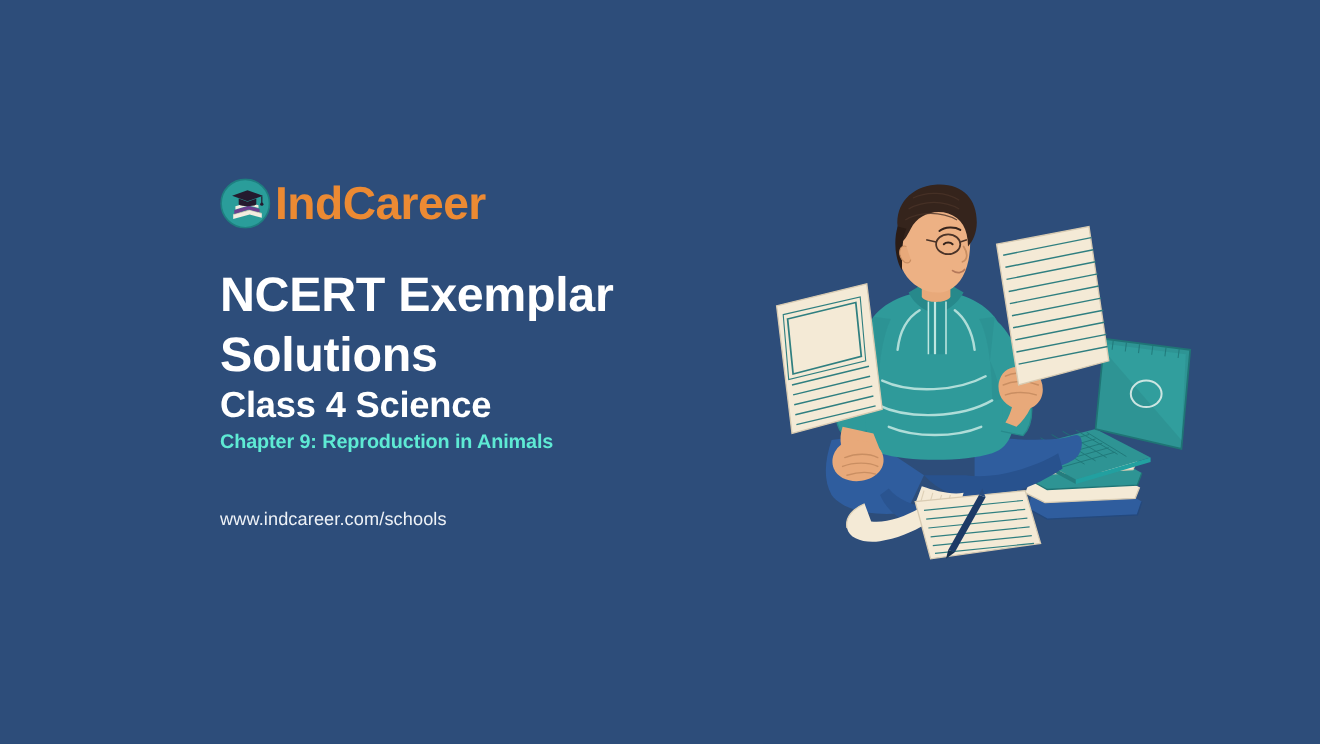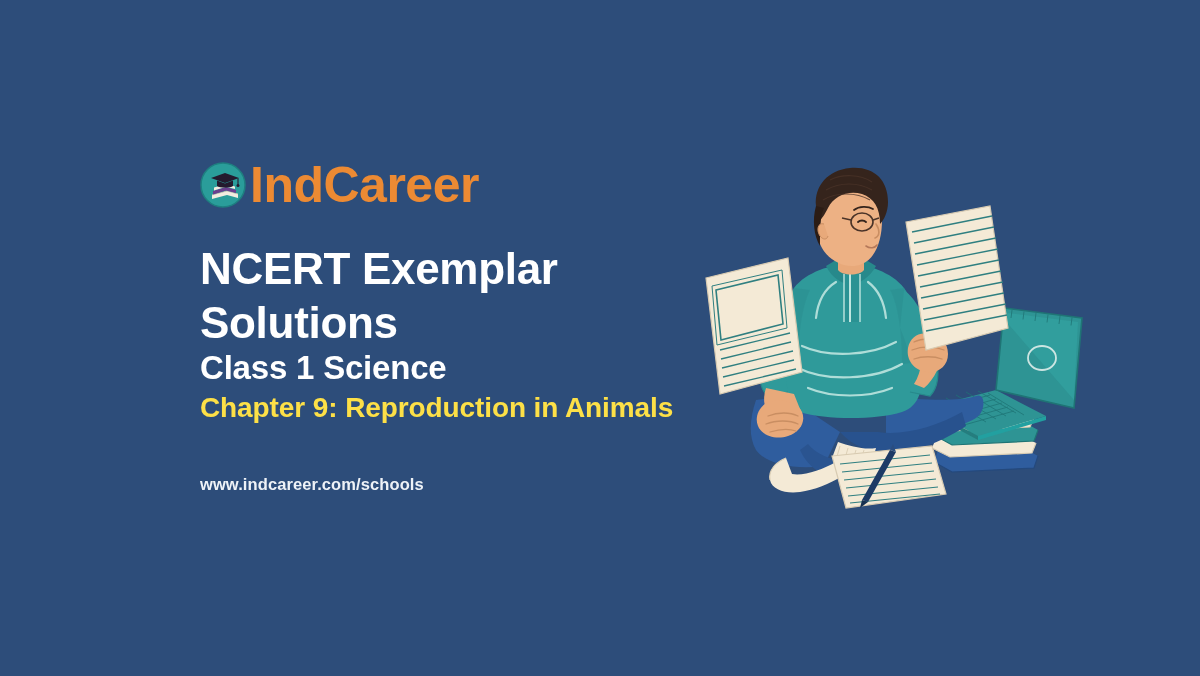--- a/index.html
+++ b/index.html
@@ -31,21 +31,21 @@
     gap:4px;
     height:54px;
     margin-bottom:30px;
   }
   .logo-mark {
     width:46px; height:46px;
     flex:0 0 46px;
     display:block;
   }
   .logo-text {
-    font-size:50px;
+    font-size:42px;
     font-weight:bold;
     letter-spacing:-0.5px;
     color:#ec8a33;
     line-height:1;
     white-space:nowrap;
   }
   .logo-text .ind { color:#ec8a33; }
 
   
   .headline {
@@ -60,33 +60,33 @@
   
   .subhead {
     font-size:33px;
     font-weight:bold;
     color:#ffffff;
     line-height:1.18;
     letter-spacing:-0.2px;
     margin-bottom:2px;
   }
   .chapter {
-    font-size:28px;
+    font-size:18px;
     font-weight:bold;
-    color:#fde047;
+    color:#5eead4;
     line-height:1.25;
     letter-spacing:-0.1px;
     white-space:nowrap;
   }
 
   
   .url {
     margin-top:50px;
     font-size:16.5px;
-    font-weight:bold;
+    font-weight:normal;
     color:#eef2f7;
     letter-spacing:0.1px;
   }
 
   
   .illustration {
     position:absolute;
     left:690px; top:150px;
     width:420px; height:370px;
   }
@@ -114,21 +114,21 @@
           <path d="M17 18.5 L17 24 C19.5 26 30.5 26 33 24 L33 18.5 L25 21.5 Z" fill="#241a2e"></path>
           <path d="M38 16.3 L38 23" stroke="#241a2e" stroke-width="1.1" fill="none"></path>
           <circle cx="38" cy="23.6" r="1.5" fill="#241a2e"></circle>
         </svg>
       </span>
       <span class="logo-text"><span class="ind">IndCareer</span></span>
     </div>
 
     <h1 class="headline">NCERT Exemplar Solutions</h1>
 
-    <div class="subhead">Class 1 Science</div>
+    <div class="subhead">Class 4 Science</div>
     <div class="chapter">Chapter 9: Reproduction in Animals</div>
 
     <div class="url">www.indcareer.com/schools</div>
   </div>
 
   <div class="illustration">
     <svg viewBox="0 0 420 370" xmlns="http://www.w3.org/2000/svg">
       <defs>
         <g id="ruled">
           <line x1="0" y1="0" x2="60" y2="0" stroke="#2f7f80" stroke-width="1"></line>

